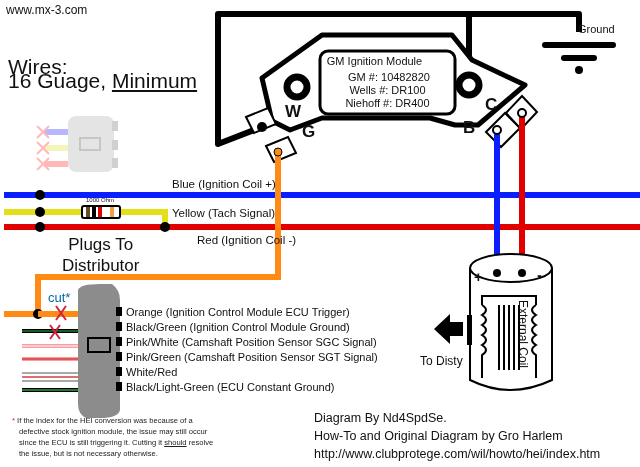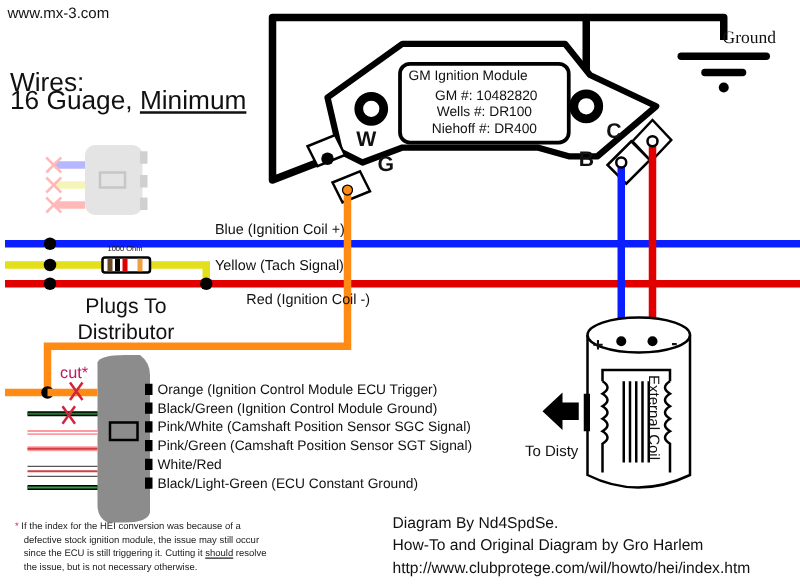--- a/index.html
+++ b/index.html
@@ -3,24 +3,24 @@
 <meta charset="utf-8">
 <style>
   html, body { margin:0; padding:0; background:#ffffff; }
   body { width:640px; height:467px; position:relative; overflow:hidden; font-family:"Liberation Sans", sans-serif; color:#111; }
   #diagram { position:absolute; left:0; top:0; width:640px; height:467px; }
   .t { position:absolute; white-space:nowrap; font-family:"Liberation Sans", sans-serif; color:#111; }
   .site { left:6px; top:3px; font-size:12px; }
   .wires-title { left:8px; top:42px; font-size:21px; line-height:26px;margin-top:12px; }
   .wires-gauge { left:8px; top:68px; font-size:21px; line-height:26px; }
   .wires-gauge u { text-decoration:underline; }
-  .ground-label { left:578px; top:23px; font-size:14px;font-family:Liberation Serif, serif; }
+  .ground-label { left:578px; top:23px; font-size:11px; }
   .wire-label { font-size:11.5px; }
   .plugs { left:62px; top:234px; font-size:17px; line-height:21px; text-align:center; }
-  .cut { left:48px; top:290px; font-size:13px; color:#be185d; }
+  .cut { left:48px; top:290px; font-size:13px; color:#0369a1; }
   .pin-label { font-size:11px; left:126px; }
   .footnote { left:12px; top:415px; font-size:7.6px; line-height:11px; color:#222; }
   .footnote .star { color:#d0243c; }
   .credit { left:314px; font-size:12.5px; }
   .ext-coil { left:530px; top:300px; font-size:12px; transform:rotate(90deg); transform-origin:left top; }
   .to-disty { left:420px; top:354px; font-size:12px; }
   .module-box-text { font-size:11px; text-align:center; }
   .pin-letter { font-weight:bold; font-size:17px; }
 </style>
 </head>

